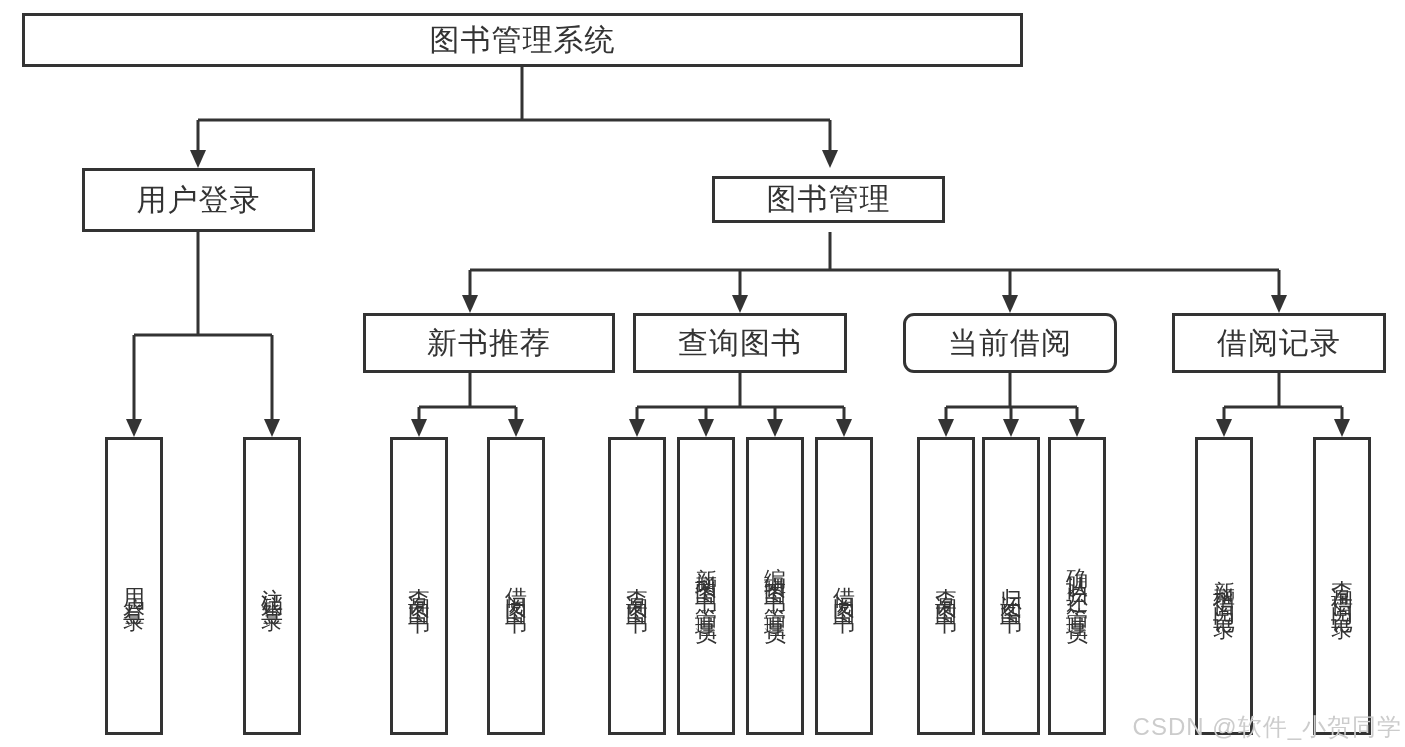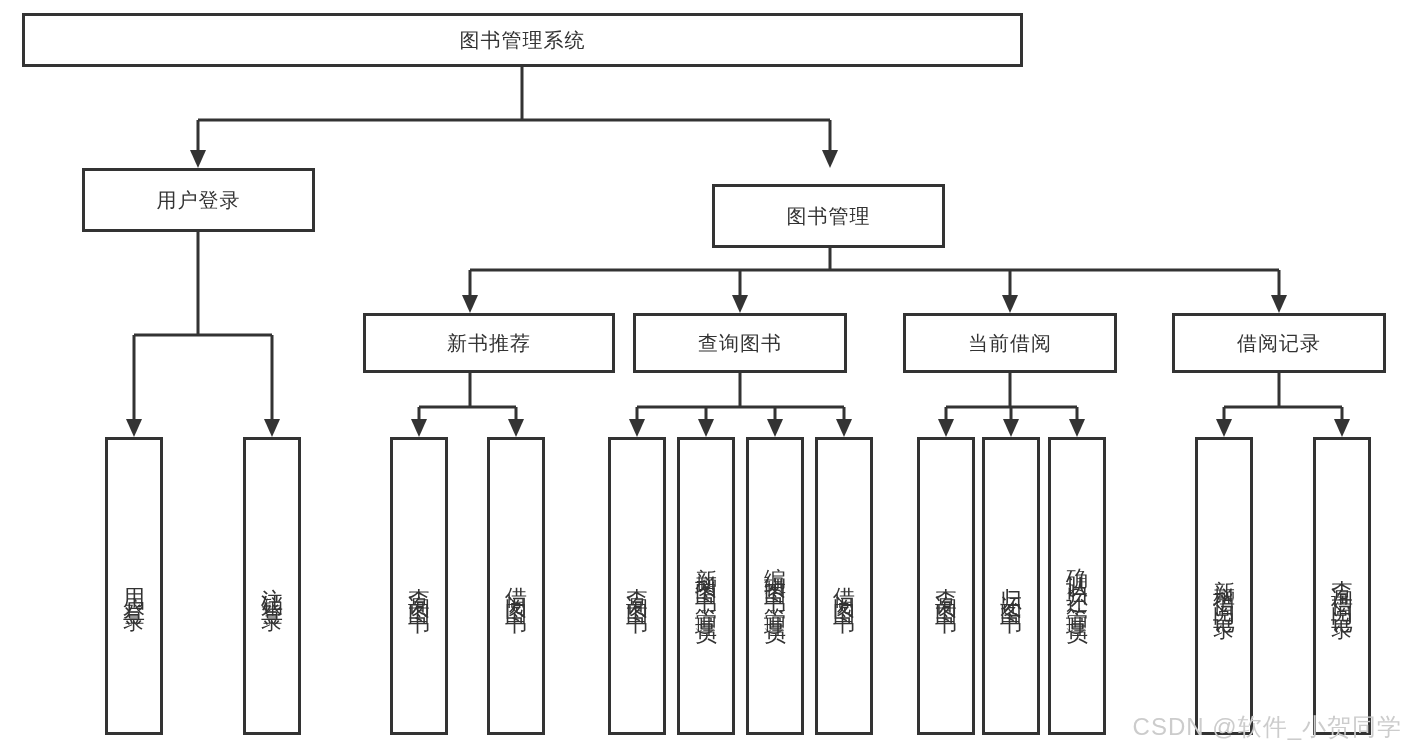--- a/index.html
+++ b/index.html
@@ -29,21 +29,21 @@
     position: absolute;
     box-sizing: border-box;
     border: 3px solid #333333;
     background: #ffffff;
     display: flex;
     align-items: center;
     justify-content: center;
     color: #333333;
   }
   .hlabel {
-    font-size: 20px;
+    font-size: 30px;
     letter-spacing: 1px;
     white-space: nowrap;
     text-align: right;
   }
   .vtext {
     writing-mode: vertical-rl;
     text-orientation: mixed;
     font-size: 22px;
     line-height: 1;
     letter-spacing: 8px;
@@ -116,31 +116,31 @@
     </g>
   </svg>
 
   <div class="box" style="left:22px; top:13px; width:1001px; height:54px;">
     <span class="hlabel">图书管理系统</span>
   </div>
 
   <div class="box" style="left:82px; top:168px; width:233px; height:64px;">
     <span class="hlabel">用户登录</span>
   </div>
-  <div class="box" style="left:712px; top:184px; width:233px; height:64px;">
+  <div class="box" style="left:712px; top:176px; width:233px; height:47px;">
     <span class="hlabel">图书管理</span>
   </div>
 
   <div class="box" style="left:363px; top:313px; width:252px; height:60px;">
     <span class="hlabel">新书推荐</span>
   </div>
   <div class="box" style="left:633px; top:313px; width:214px; height:60px;">
     <span class="hlabel">查询图书</span>
   </div>
-  <div class="box" style="left:903px; top:313px; width:214px; height:60px;">
+  <div class="box" style="left:903px; top:313px; width:214px; height:60px;border-radius:11px;">
     <span class="hlabel">当前借阅</span>
   </div>
   <div class="box" style="left:1172px; top:313px; width:214px; height:60px;">
     <span class="hlabel">借阅记录</span>
   </div>
 
   <div class="box" style="left:105px; top:437px; width:58px; height:298px;">
     <span class="vtext">用户登录</span>
   </div>
   <div class="box" style="left:243px; top:437px; width:58px; height:298px;">

